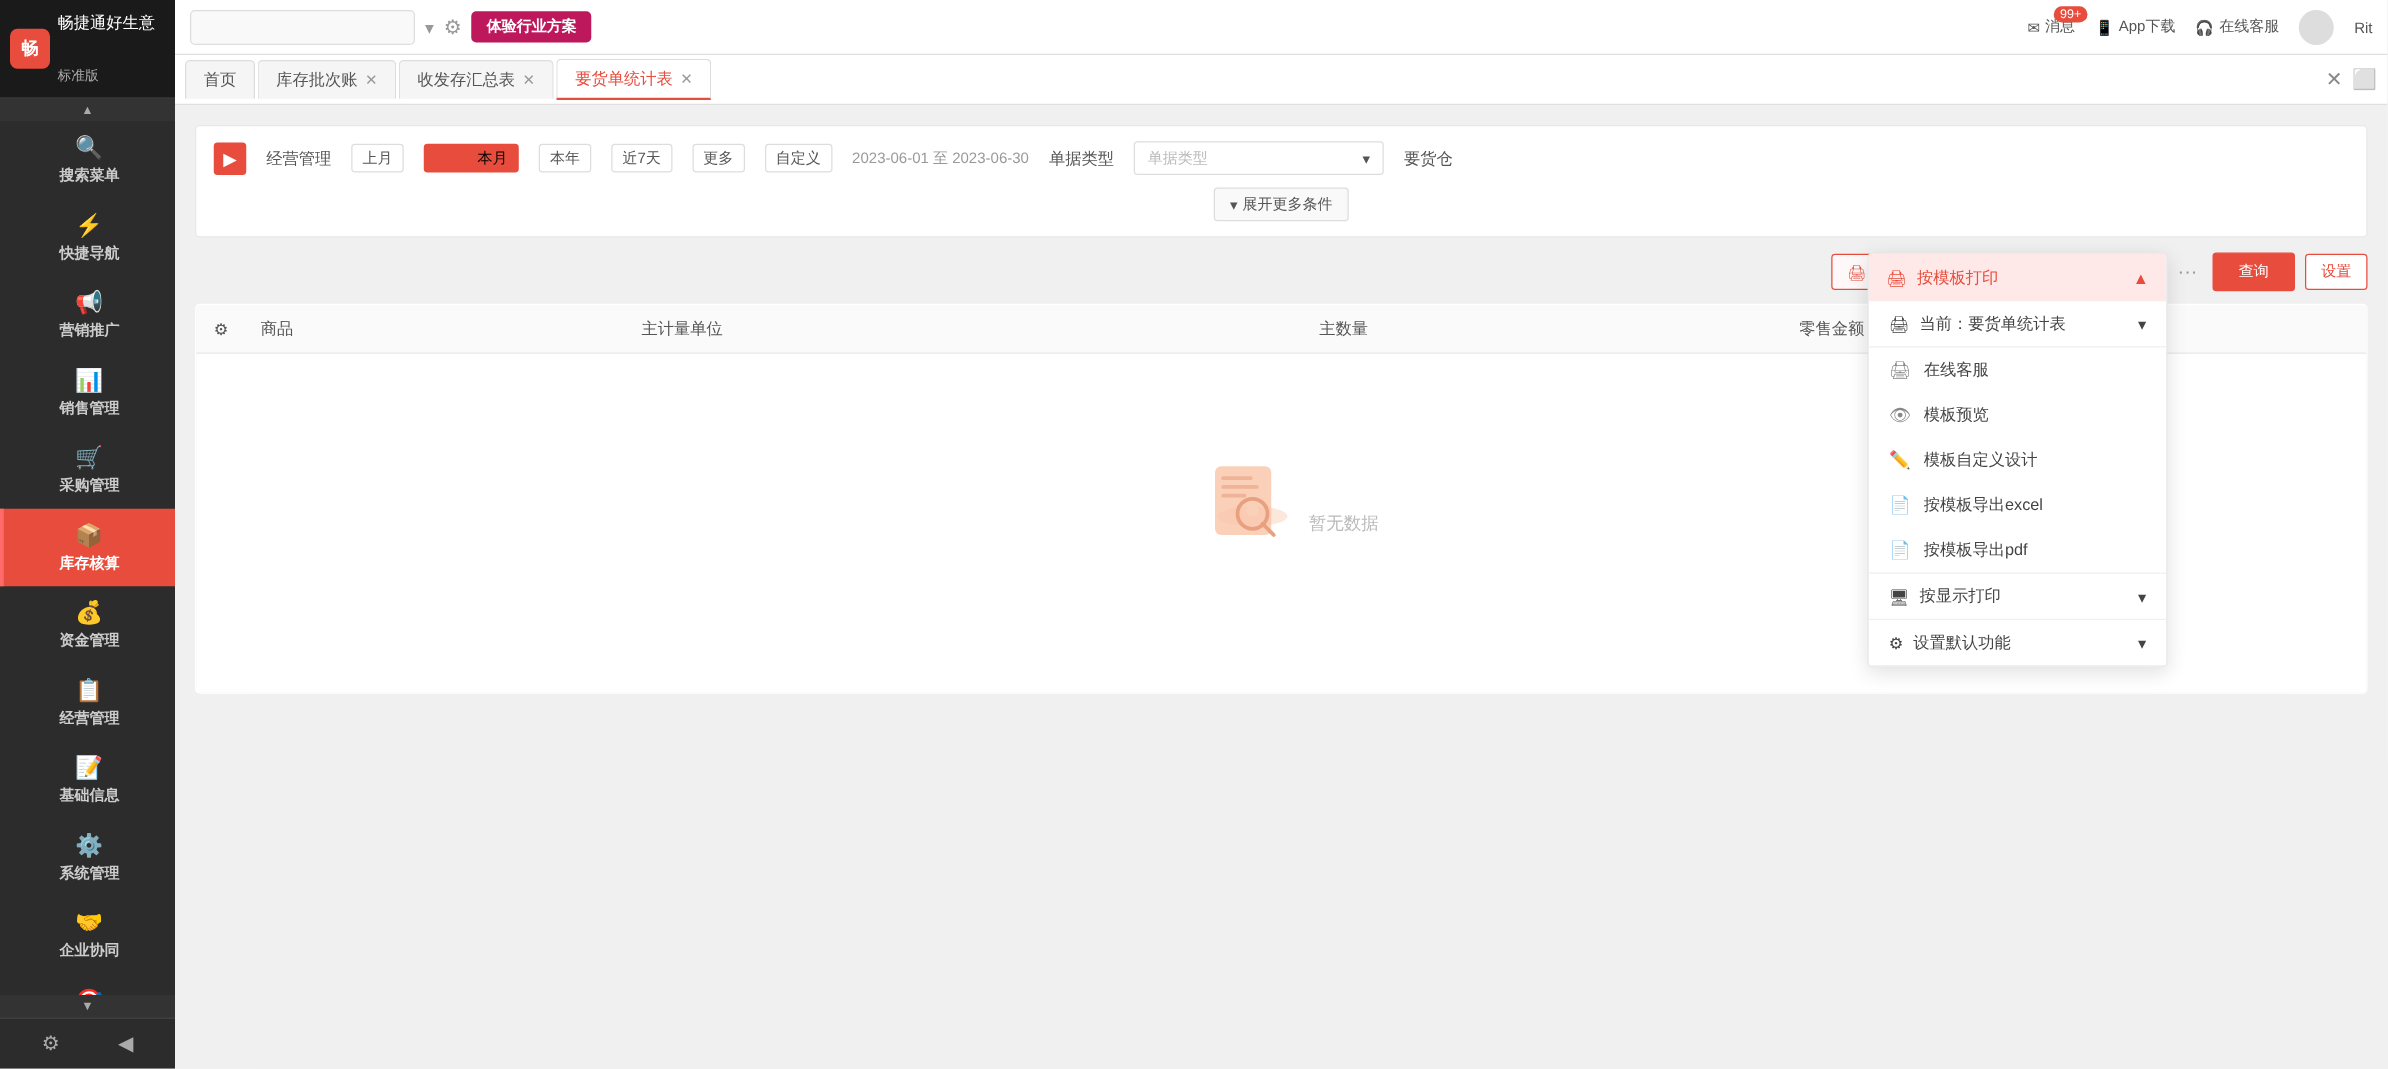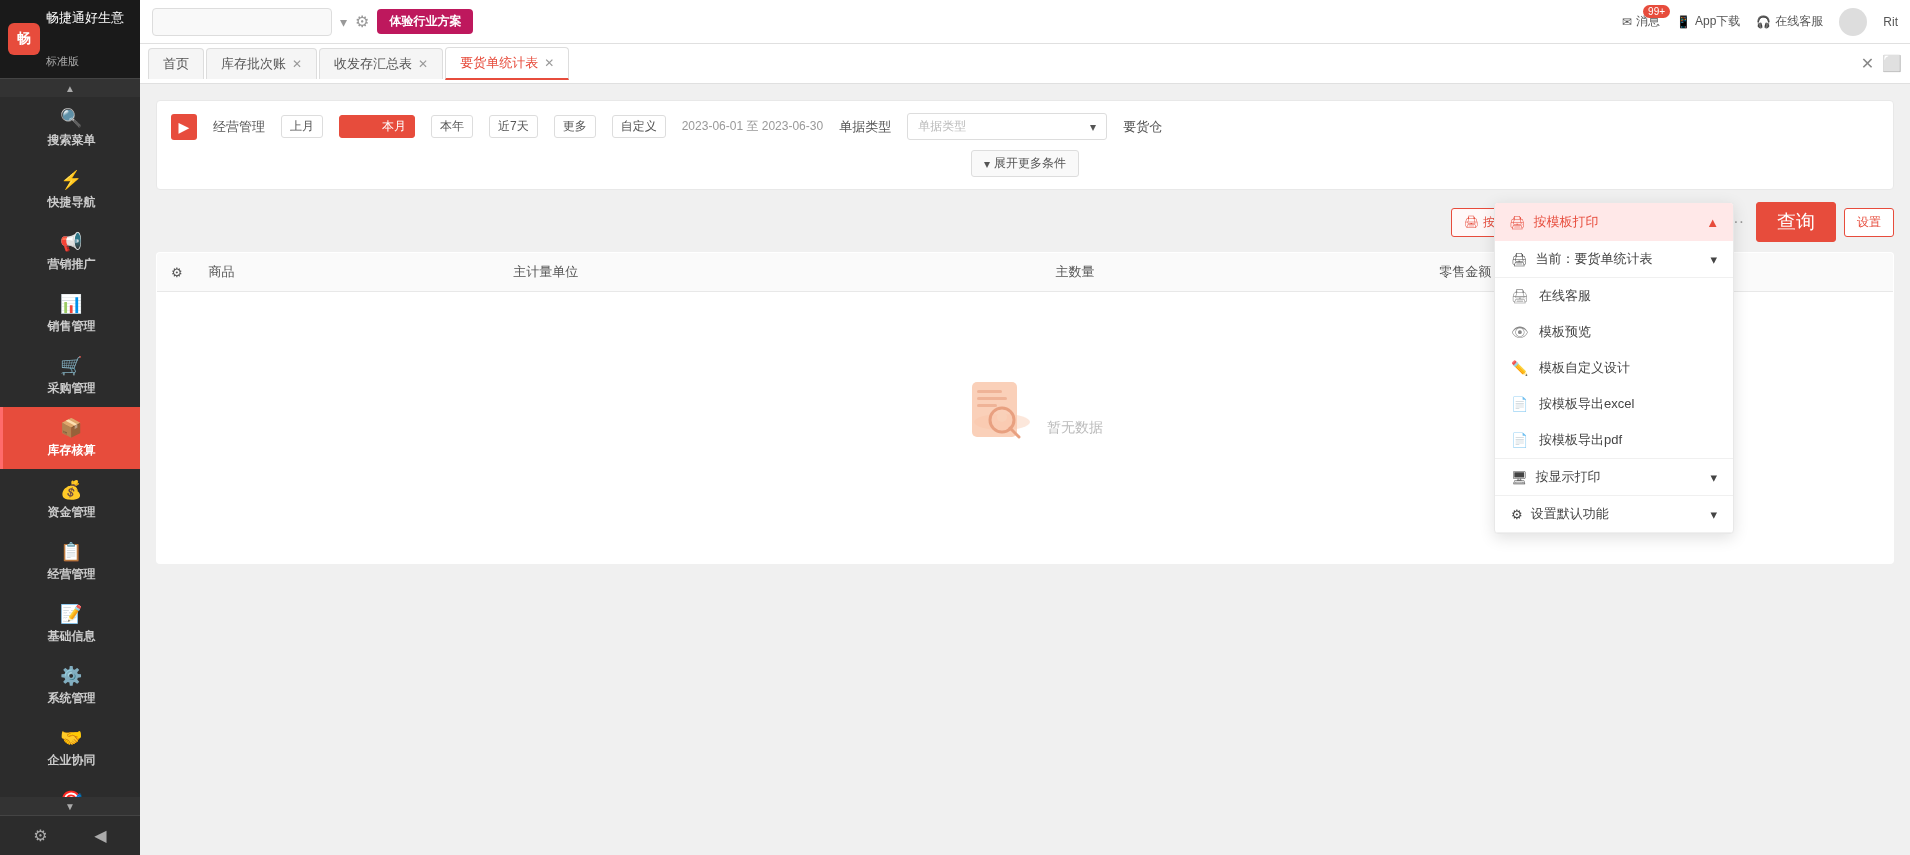--- a/index.html
+++ b/index.html
@@ -50,27 +50,27 @@
     
     .page-content { flex: 1; padding: 16px; overflow-y: auto; position: relative; }
     .page-title { font-size: 18px; font-weight: bold; color: #333; margin-bottom: 14px; }
 
     
     .filter-bar { background: #fff; border: 1px solid #e8e8e8; border-radius: 4px; padding: 12px 14px; margin-bottom: 12px; }
     .filter-row { display: flex; align-items: center; gap: 16px; flex-wrap: wrap; }
     .expand-btn-row { display: flex; justify-content: center; margin-top: 10px; }
     .filter-label { color: #555; font-size: 13px; white-space: nowrap; }
     .filter-nav-btn { padding: 2px 8px; border: 1px solid #ddd; border-radius: 3px; cursor: pointer; font-size: 12px; color: #555; background: #fff; }
-    .filter-nav-btn.active-month { background: #e74c3c; color: #ffffff; border-color: #e74c3c; padding-left: 42px; }
+    .filter-nav-btn.active-month { background: #e74c3c; color: #000000; border-color: #e74c3c; padding-left: 42px; }
     .filter-date-range { font-size: 12px; color: #999; }
     .filter-type-select { display: flex; align-items: center; gap: 6px; border: 1px solid #ddd; border-radius: 3px; padding: 4px 10px; min-width: 200px; cursor: pointer; background: #fff; font-size: 12px; color: #555; }
     .expand-more-btn { display: flex; align-items: center; gap: 4px; color: #555; cursor: pointer; font-size: 12px; border: 1px solid #ddd; border-radius: 3px; padding: 4px 12px; background: #f9f9f9; }
     .action-btn { display: flex; align-items: center; gap: 4px; padding: 5px 12px; border: 1px solid #ddd; border-radius: 3px; cursor: pointer; font-size: 12px; background: #fff; color: #555; }
     .action-btn.print-btn { color: #e74c3c; border-color: #e74c3c; background: #fff8f8; }
-    .action-btn.query-btn { background: #e74c3c; color: #fff; border-color: #e74c3c; font-size: 19px; padding: 6px 20px; }
+    .action-btn.query-btn { background: #e74c3c; color: #fff; border-color: #e74c3c; font-size: 12px; padding: 6px 20px; }
     .action-btn.settings-btn { border-color: #e74c3c; color: #e74c3c; }
     .btn-dots { cursor: pointer; color: #999; font-size: 16px; padding: 4px; }
 
     
     .data-table { width: 100%; border-collapse: collapse; background: #fff; border: 1px solid #e8e8e8; border-radius: 4px; overflow: hidden; }
     .data-table th { background: #fafafa; border-bottom: 1px solid #e8e8e8; padding: 10px 12px; text-align: left; font-weight: 500; color: #555; font-size: 13px; }
     .data-table td { border-bottom: 1px solid #f0f0f0; padding: 10px 12px; color: #555; font-size: 13px; }
     .data-table th:first-child, .data-table td:first-child { width: 40px; text-align: center; }
 
     

